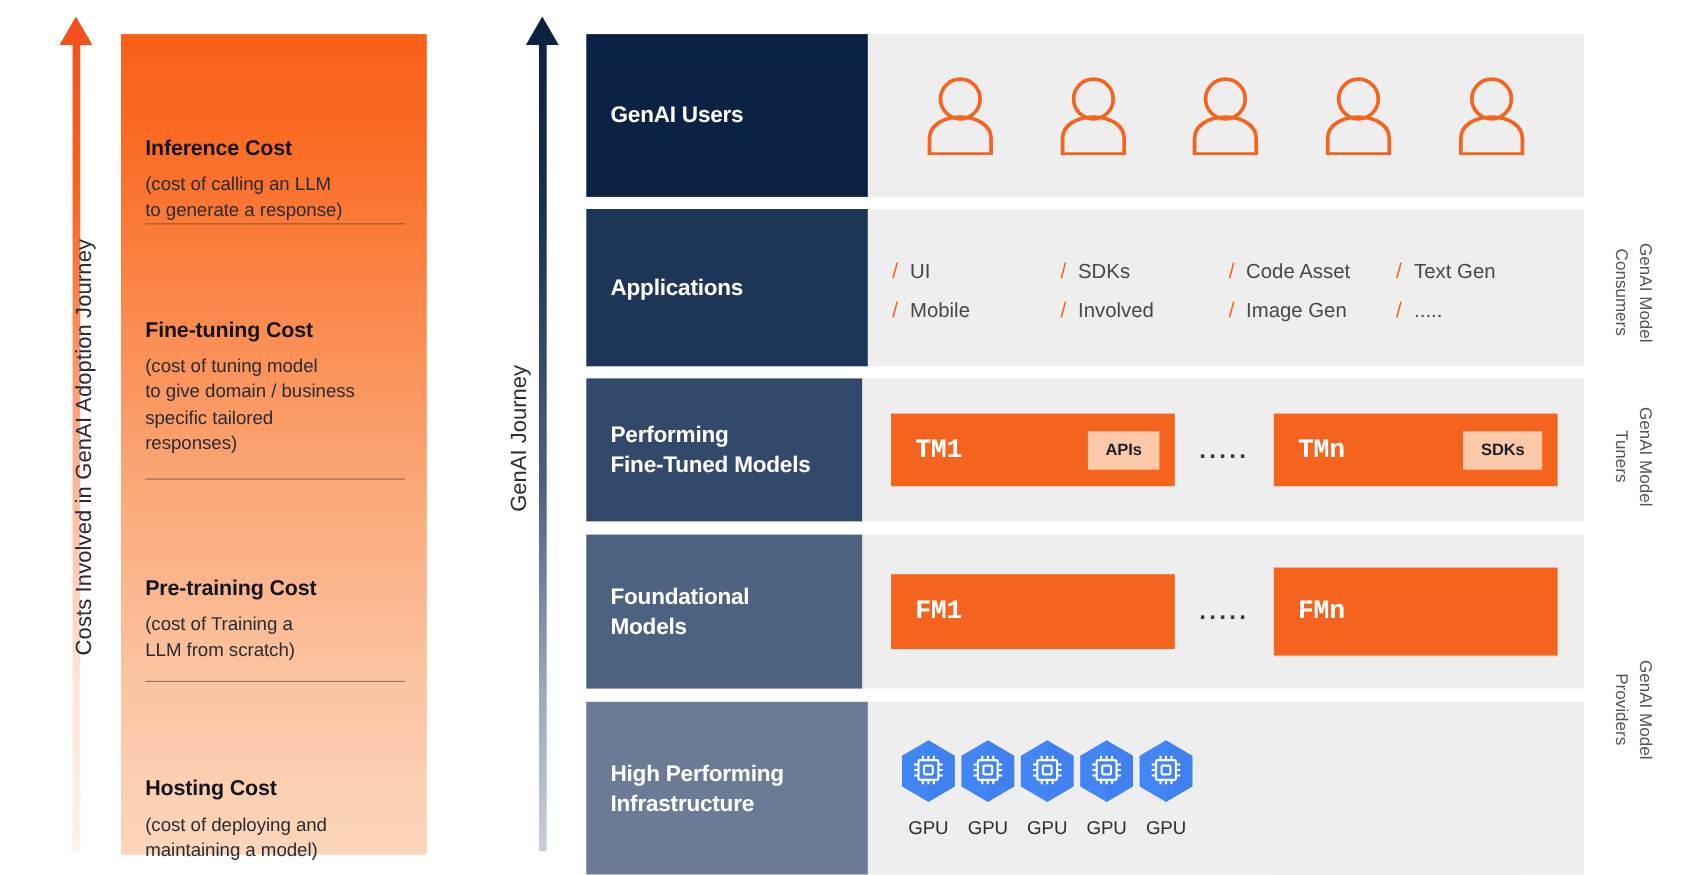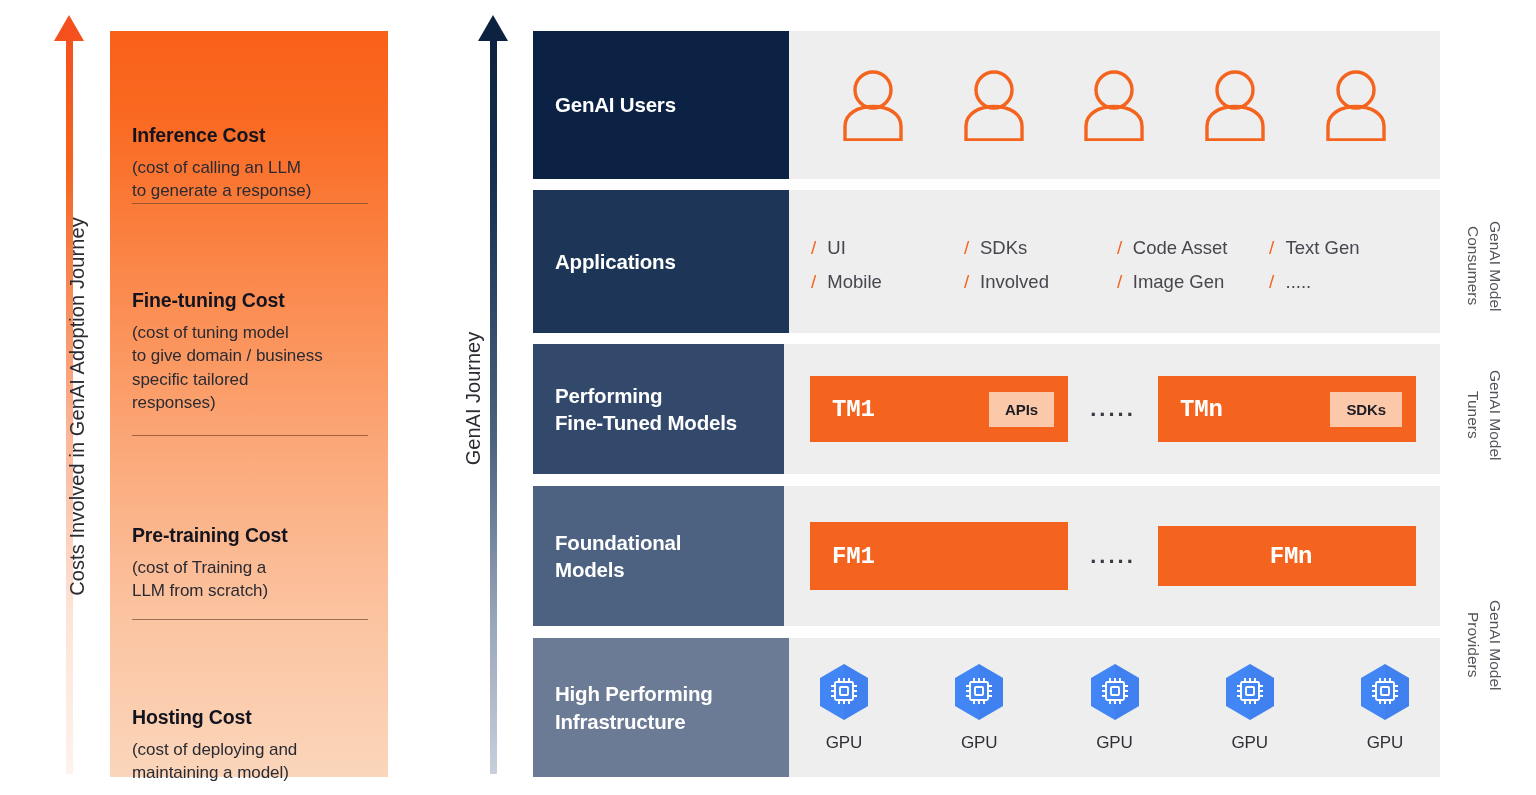--- a/index.html
+++ b/index.html
@@ -133,21 +133,21 @@
     font-size: 15px; font-weight: bold;
     padding: 9px 16px; letter-spacing: -.1px;
   }
   .ellipsis-dots {
     flex: 0 0 auto; text-align: center;
     color: #3a3a42; font-size: 22px; letter-spacing: 3px;
     padding: 0 6px; font-weight: bold;
   }
 
   
-  #row-infra .layer-body { justify-content: space-between; padding: 0 28px; }
+  #row-infra .layer-body { justify-content: flex-start; padding: 0 28px; }
   .gpu-unit { display: flex; flex-direction: column; align-items: center; gap: 8px; }
   .gpu-label { font-size: 17px; color: #2e2e36; letter-spacing: -.1px; }
 
   
   .group-label {
     position: absolute;
     font-size: 15.5px; color: #54545c;
     line-height: 1.42;
     text-align: center;
     white-space: pre-line;
@@ -313,28 +313,28 @@
 
   <div class="layer-row" id="row-foundational" style="top:486px; height:140px; width:907px;">
     <div class="layer-label" style="background:#4d6280;">Foundational
 Models</div>
     <div class="layer-body">
       <div class="model-strip">
         <div class="model-box" style="width:258px; height:68px;">
           <span class="m-name">FM1</span>
         </div>
         <div class="ellipsis-dots" style="width:90px;">.....</div>
-        <div class="model-box" style="width:258px; height:60px;justify-content:center;">
+        <div class="model-box" style="width:258px; height:80px;">
           <span class="m-name">FMn</span>
         </div>
       </div>
     </div>
   </div>
 
-  <div class="layer-row" id="row-infra" style="top:638px; height:139px; width:907px;">
+  <div class="layer-row" id="row-infra" style="top:638px; height:158px; width:907px;">
     <div class="layer-label" style="background:#6b7b95;">High Performing
 Infrastructure</div>
     <div class="layer-body">
 
       <div class="gpu-unit">
         <span>
           <svg width="54" height="58" viewBox="0 0 54 58">
             <polygon points="27,1 51,15 51,43 27,57 3,43 3,15" fill="#4285f4"></polygon>
             <polygon points="27,1 51,15 51,43 27,57" fill="#3c7ae4" opacity=".35"></polygon>
             <g stroke="#ffffff" stroke-width="1.9" fill="none">

